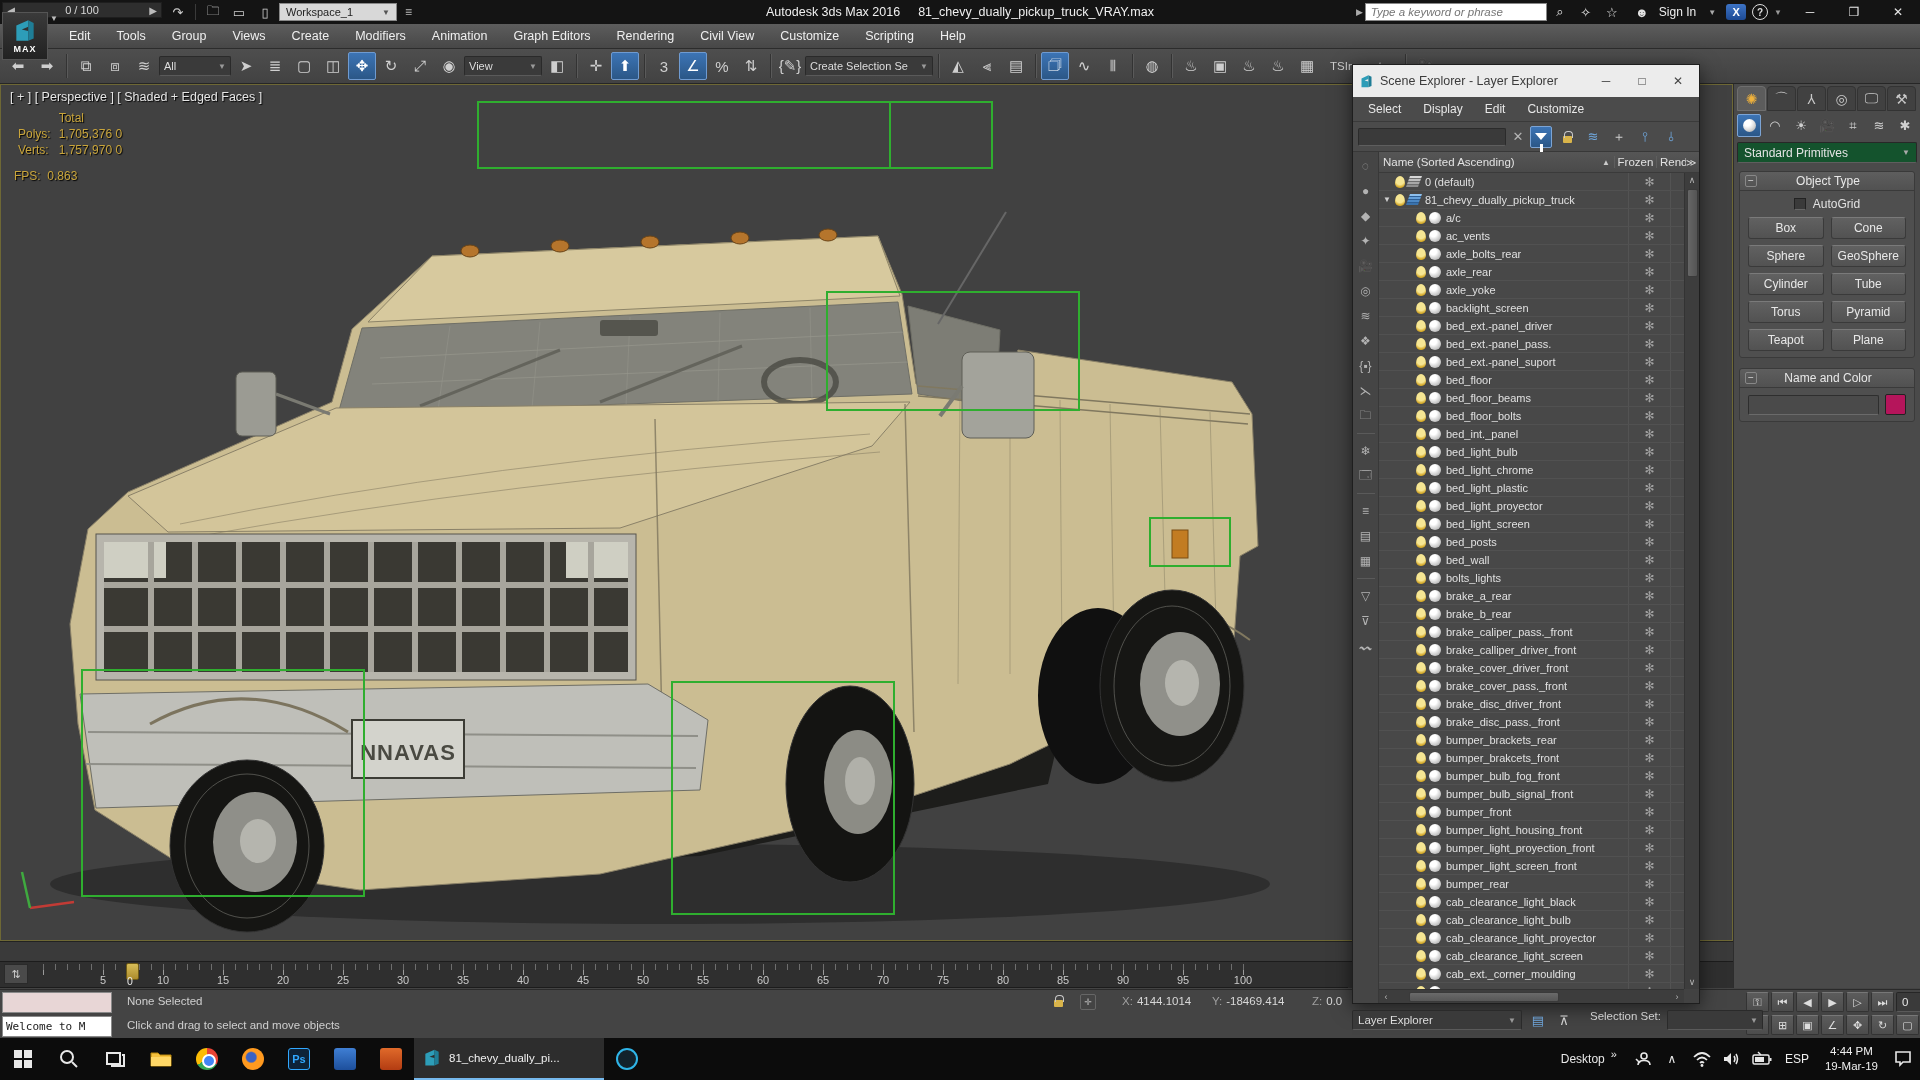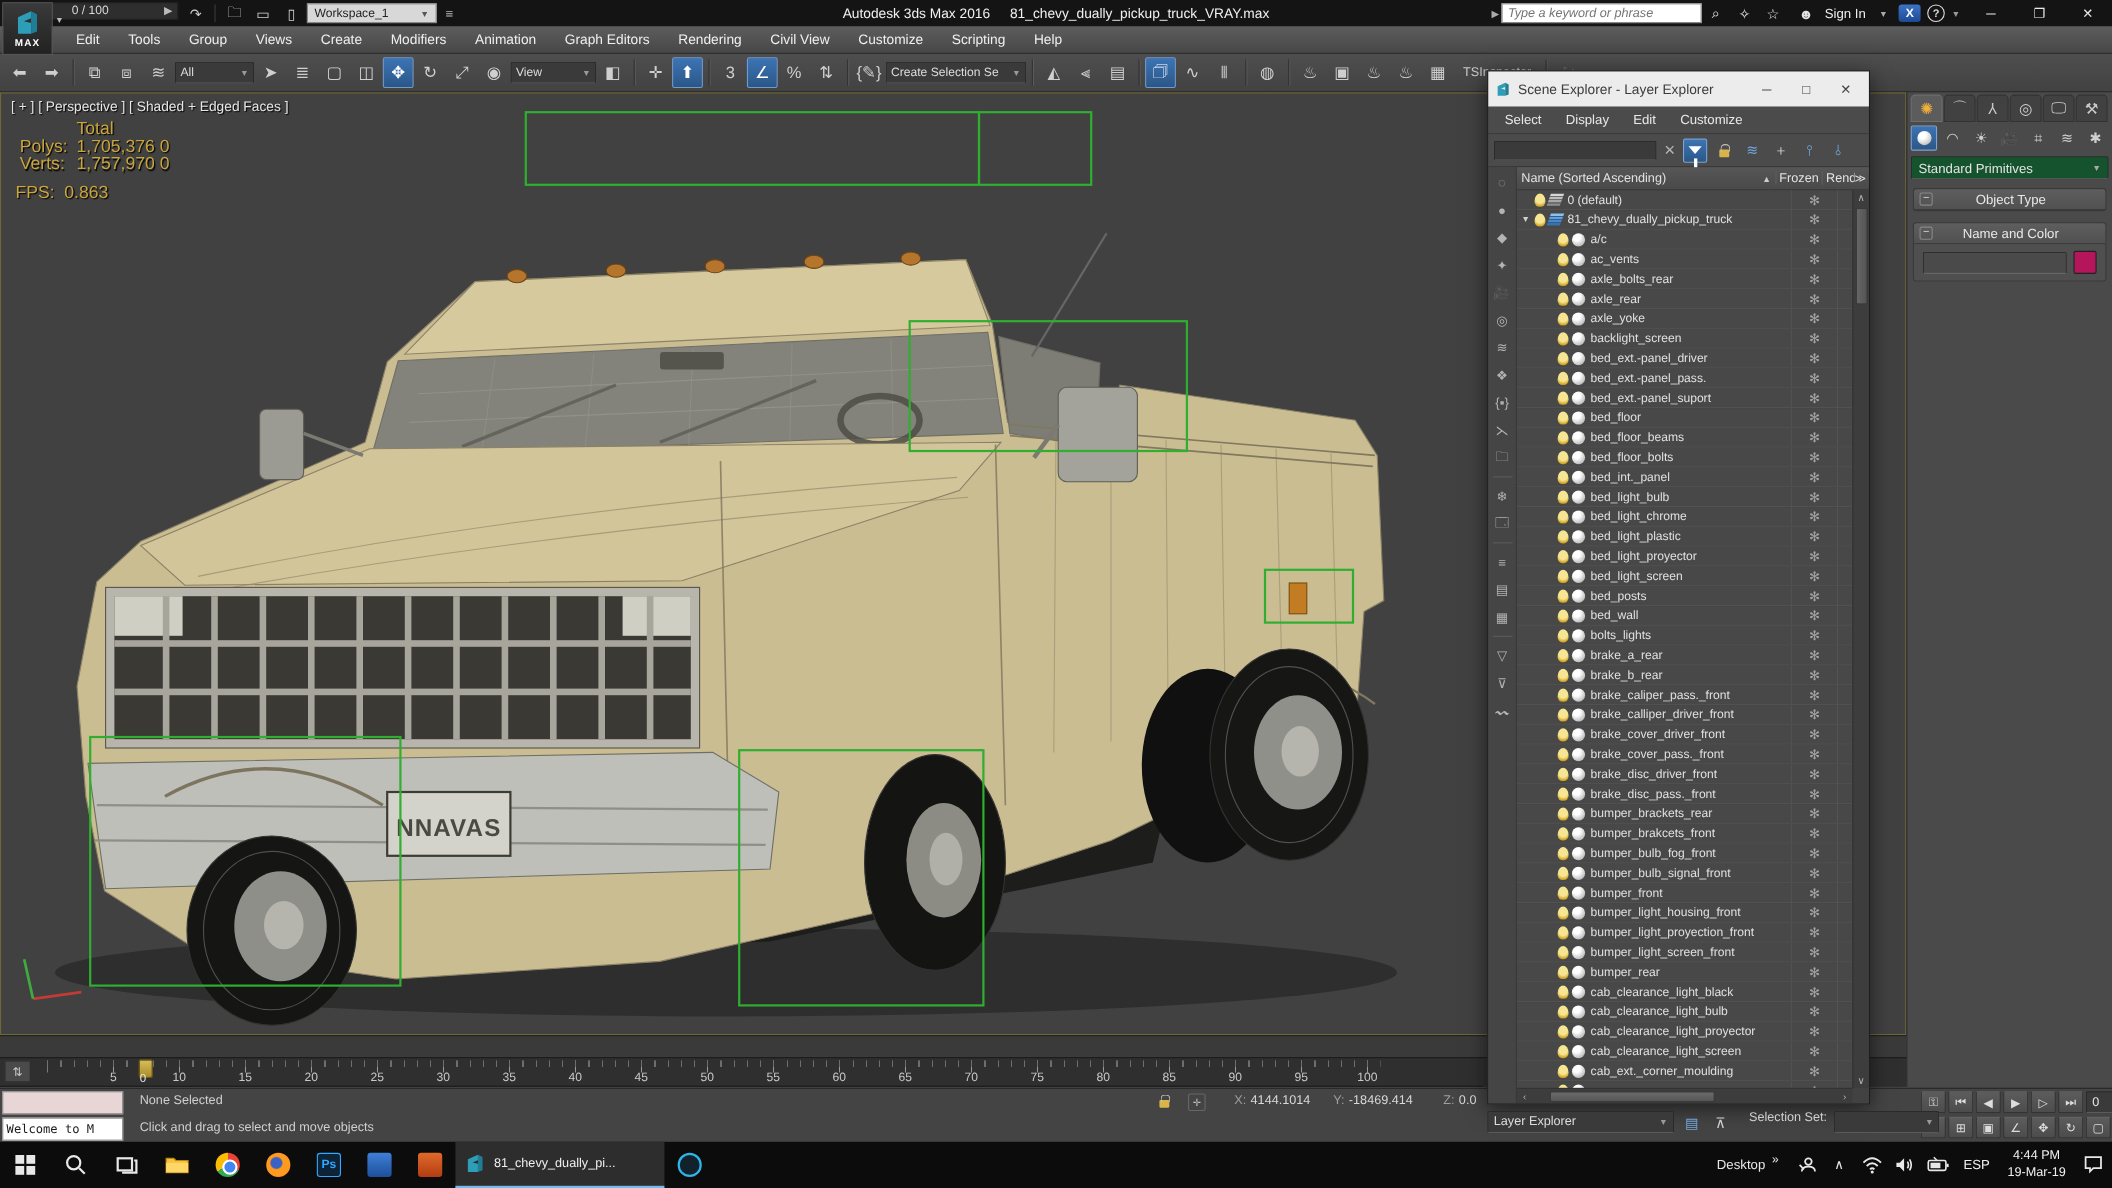--- a/index.html
+++ b/index.html
@@ -1,21 +1,21 @@
 <!DOCTYPE html>
 <html><head>
 <meta charset="utf-8">
 <style>
   *{margin:0;padding:0;box-sizing:border-box}
   html,body{width:1920px;height:1080px;overflow:hidden}
   body{position:relative;background:#444;font-family:"Liberation Sans",sans-serif;font-size:12px;color:#ddd;-webkit-font-smoothing:antialiased}
 
   
   #titlebar{position:absolute;left:0;top:0;width:1920px;height:24px;background:#141414;display:flex;align-items:center;color:#e8e8e8}
-  #max-logo{position:absolute;left:2px;top:2px;width:46px;height:48px;background:linear-gradient(#3a3a3a,#222);border:1px solid #555;z-index:30;display:flex;flex-direction:column;align-items:center;justify-content:center;cursor:pointer}
+  #max-logo{position:absolute;left:2px;top:12px;width:46px;height:48px;background:linear-gradient(#3a3a3a,#222);border:1px solid #555;z-index:30;display:flex;flex-direction:column;align-items:center;justify-content:center;cursor:pointer}
   #max-logo svg{width:26px;height:26px}
   #max-logo .max-txt{font-size:9px;font-weight:bold;color:#fff;letter-spacing:1px}
   #logo-arrow{position:absolute;left:50px;top:14px;color:#bbb;font-size:8px;z-index:30}
   .qat{display:flex;align-items:center;margin-left:62px;gap:2px}
   .qat .qbtn{width:24px;height:20px;display:flex;align-items:center;justify-content:center;color:#cfcfcf;font-size:13px;border:1px solid transparent;border-radius:2px}
   .qat .sep{width:1px;height:16px;background:#3a3a3a;margin:0 3px}
   #workspace-box{display:flex;align-items:center;background:#d8d8d8;color:#222;height:18px;width:118px;padding:0 6px;font-size:11px;border:1px solid #888;justify-content:space-between}
   #workspace-menu-btn{color:#bbb;margin-left:6px;font-size:12px}
   #win-title{position:absolute;left:0;right:0;top:0;height:24px;display:flex;align-items:center;justify-content:center;gap:18px;pointer-events:none;font-size:12.5px;color:#f0f0f0}
   #title-right{position:absolute;right:0;top:0;height:24px;display:flex;align-items:center}
@@ -38,21 +38,21 @@
   .tb-btn{width:28px;height:28px;display:flex;align-items:center;justify-content:center;color:#cfcfcf;font-size:15px;border:1px solid transparent;border-radius:2px}
   .tb-btn.active{background:linear-gradient(#3c74b5,#2b5787);border-color:#6f9bd1;color:#fff}
   .tb-sep{width:1px;height:24px;background:#333;box-shadow:1px 0 0 #5a5a5a;margin:0 4px}
   .tb-dd{height:20px;background:#3a3a3a;border:1px solid #2a2a2a;border-bottom-color:#5a5a5a;color:#ddd;font-size:11px;display:flex;align-items:center;justify-content:space-between;padding:0 4px;border-radius:2px}
   .tb-dd .chev{font-size:8px;color:#999;margin-left:6px}
   .tb-label{color:#ccc;font-size:11.5px;padding:0 8px}
 
   
   #viewport{position:absolute;left:0;top:84px;width:1733px;height:857px;background:#414141;outline:1px solid #6e6835;outline-offset:-1px}
   #vp-label{position:absolute;left:10px;top:6px;color:#e6e6e6;font-size:12.5px;text-shadow:1px 1px 1px #000}
-  #vp-stats{position:absolute;left:14px;top:26px;color:#c9a53b;font-size:16px;line-height:16px;text-shadow:1px 1px 1px #000}
+  #vp-stats{position:absolute;left:14px;top:26px;color:#c9a53b;font-size:12px;line-height:16px;text-shadow:1px 1px 1px #000}
   #vp-stats table{border-collapse:collapse}
   #vp-stats td{padding:0 4px}
   #vp-stats .lab{text-align:left}
   #vp-fps{margin-top:10px}
   #truck-svg{position:absolute;left:0;top:0}
 
   
   #scene-explorer{position:absolute;left:1352px;top:64px;width:348px;height:940px;background:#464646;border:1px solid #1e1e1e;box-shadow:0 4px 18px rgba(0,0,0,.55);display:flex;flex-direction:column;z-index:20}
   #se-titlebar{height:24px;background:#ececec;display:flex;align-items:center;padding:16px 6px;gap:6px;color:#3c3c3c;font-size:12.5px}
   #se-titlebar svg{width:15px;height:15px}
@@ -983,20 +983,39 @@
   </div>
   <div id="cp-dropdown">
     <span>Standard Primitives</span>
     <span class="chev">▼</span>
   </div>
   <div class="rollout">
     <div class="ro-head">
       <span class="ro-minus">−</span>
       <span class="ro-title">Object Type</span>
     </div>
+    <div class="ro-body">
+      <div id="autogrid-row">
+        <div id="autogrid-check"></div>
+        <span>AutoGrid</span>
+      </div>
+      <div id="obj-buttons">
+
+      <div class="obj-btn">Box</div>
+          <div class="obj-btn">Cone</div>
+          <div class="obj-btn">Sphere</div>
+          <div class="obj-btn">GeoSphere</div>
+          <div class="obj-btn">Cylinder</div>
+          <div class="obj-btn">Tube</div>
+          <div class="obj-btn">Torus</div>
+          <div class="obj-btn">Pyramid</div>
+          <div class="obj-btn">Teapot</div>
+          <div class="obj-btn">Plane</div>
+        </div>
+    </div>
   </div>
   <div class="rollout">
     <div class="ro-head">
       <span class="ro-minus">−</span>
       <span class="ro-title">Name and Color</span>
     </div>
     <div class="ro-body">
       <div id="namecolor-row">
         <div id="name-field"></div>
         <div id="color-swatch" style="background: rgb(181, 21, 91);"></div>

